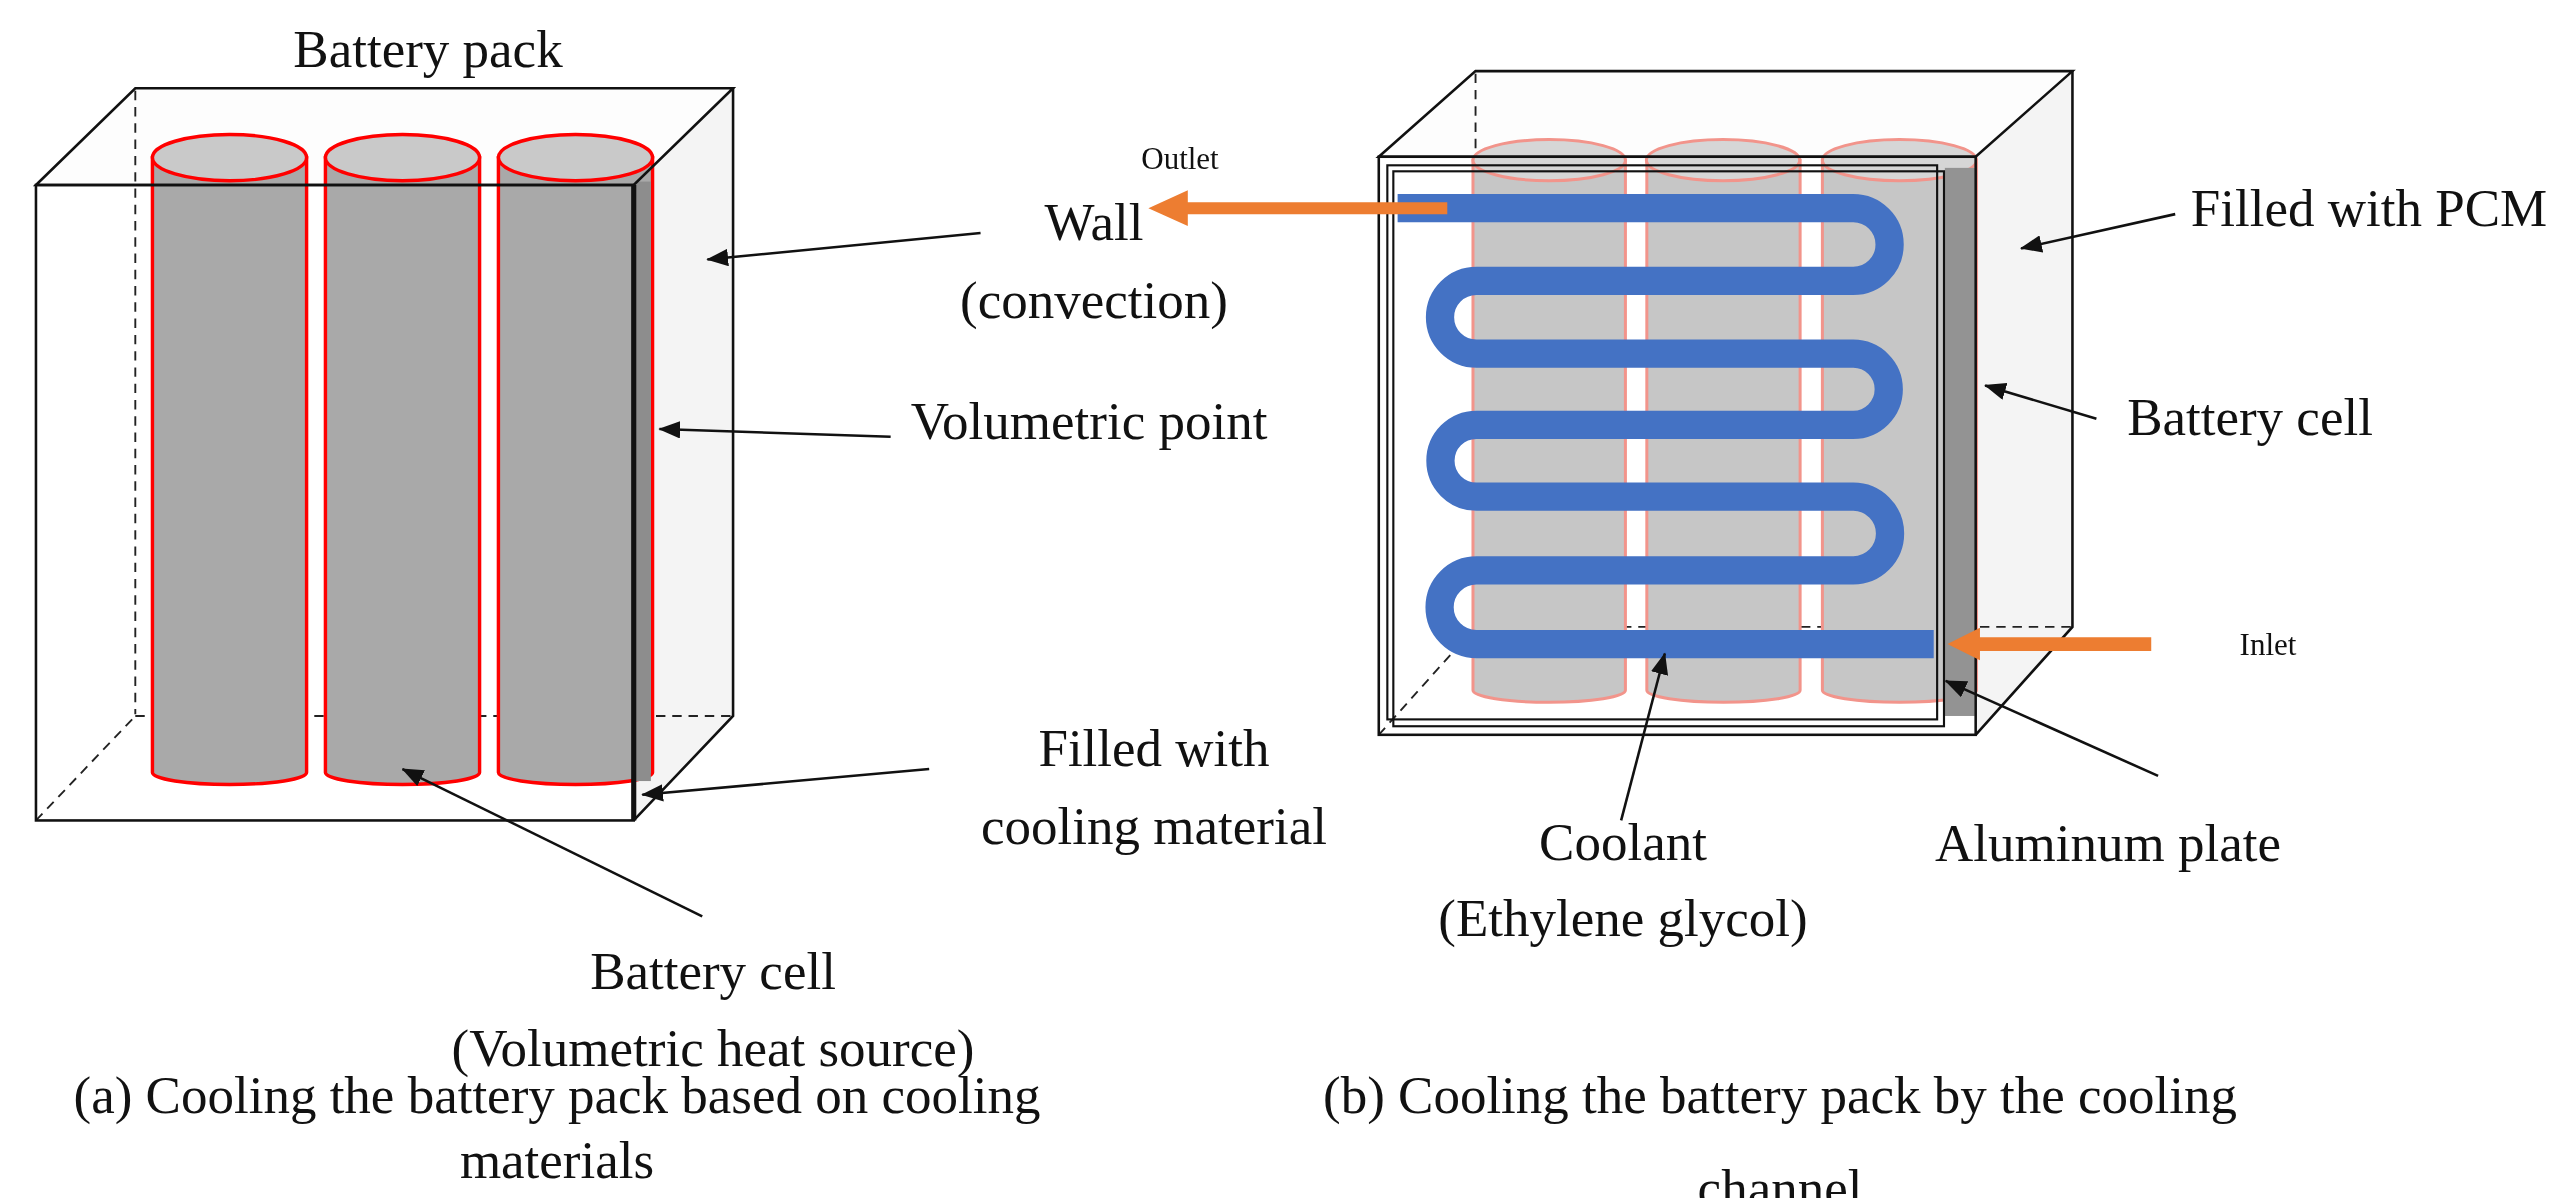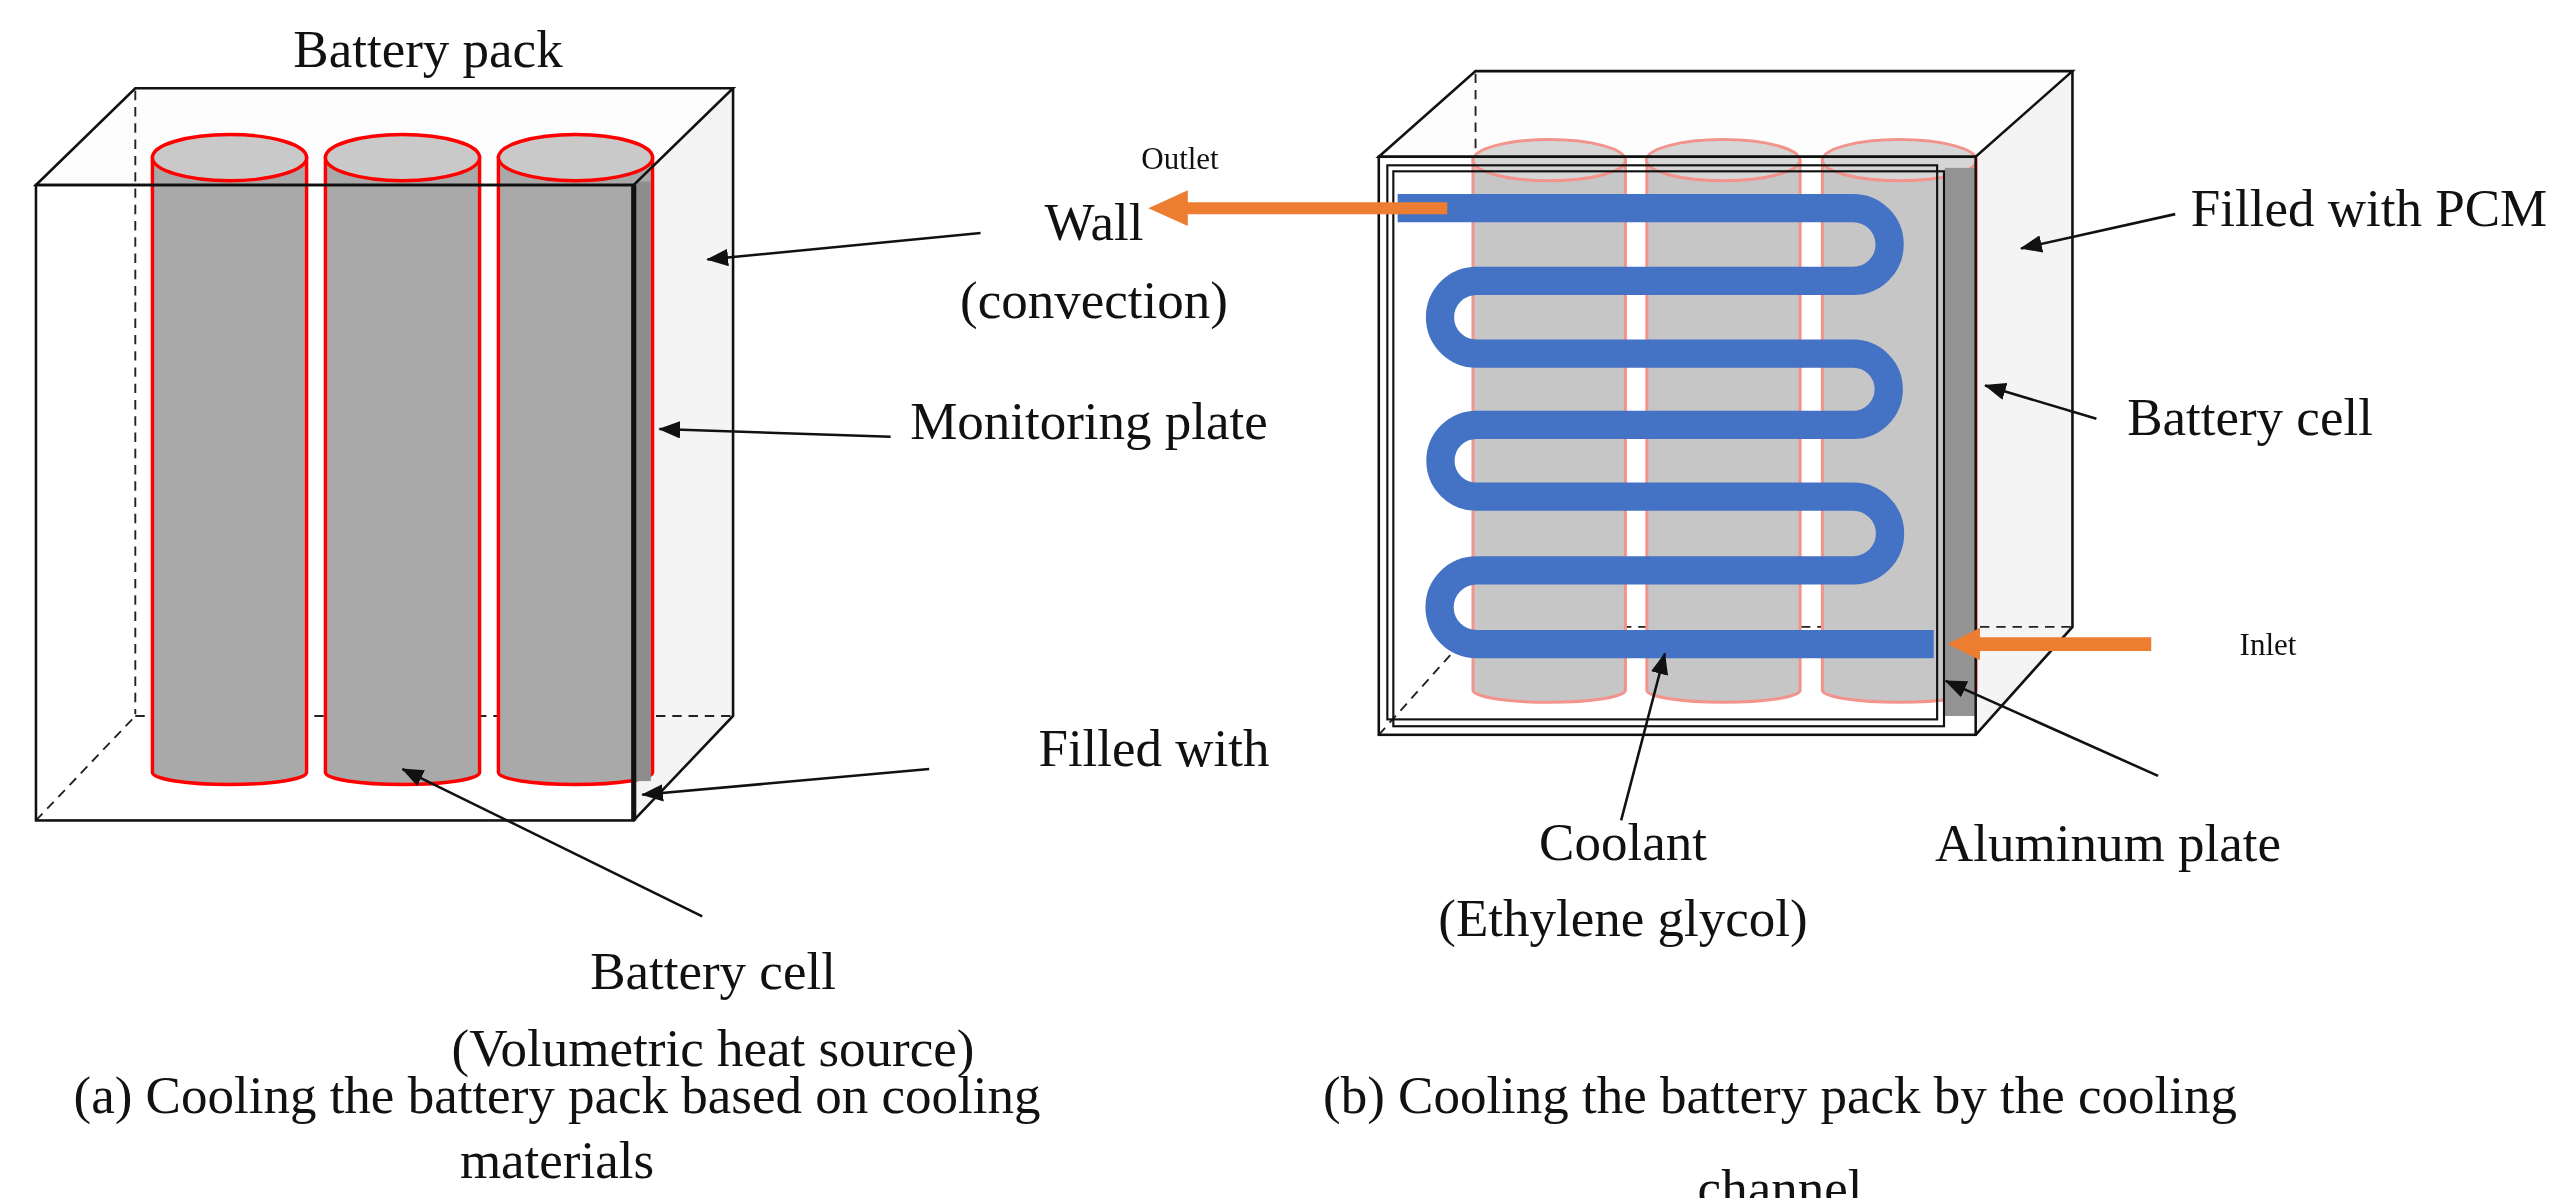--- a/index.html
+++ b/index.html
@@ -86,22 +86,23 @@
       <line x1="2540" y1="250" x2="2360" y2="290" stroke="#111" stroke-width="3" marker-end="url(#ah)"></line>
       <line x1="2448" y1="489" x2="2318" y2="450" stroke="#111" stroke-width="3" marker-end="url(#ah)"></line>
       <line x1="1893" y1="958" x2="1944" y2="763" stroke="#111" stroke-width="3" marker-end="url(#ah)"></line>
       <line x1="2520" y1="906" x2="2272" y2="795" stroke="#111" stroke-width="3" marker-end="url(#ah)"></line>
     </g>
   </svg>
 
   <div class="lbl" style="left:428px;top:49px;">Battery pack</div>
   <div class="lbl" style="left:1094px;top:222px;">Wall</div>
   <div class="lbl" style="left:1094px;top:300px;">(convection)</div>
-  <div class="lbl" style="left:1089px;top:421px;">Monitoring plate</div>
+  <div class="lbl" style="left:1089px;top:421px;">Volumetric point</div>
   <div class="lbl" style="left:1154px;top:748px;">Filled with</div>
+  <div class="lbl" style="left:1154px;top:826px;">cooling material</div>
   <div class="lbl" style="left:713px;top:971px;">Battery cell</div>
   <div class="lbl" style="left:713px;top:1048px;">(Volumetric heat source)</div>
   <div class="lbl" style="left:557px;top:1095px;text-align:right;">(a) Cooling the battery pack based on cooling</div>
   <div class="lbl" style="left:557px;top:1160px;">materials</div>
 
   <div class="lbl lbl-sm" style="left:1180px;top:158px;">Outlet</div>
   <div class="lbl" style="left:2369px;top:208px;">Filled with PCM</div>
   <div class="lbl" style="left:2250px;top:417px;">Battery cell</div>
   <div class="lbl lbl-sm" style="left:2268px;top:644px;">Inlet</div>
   <div class="lbl" style="left:1623px;top:842px;">Coolant</div>

